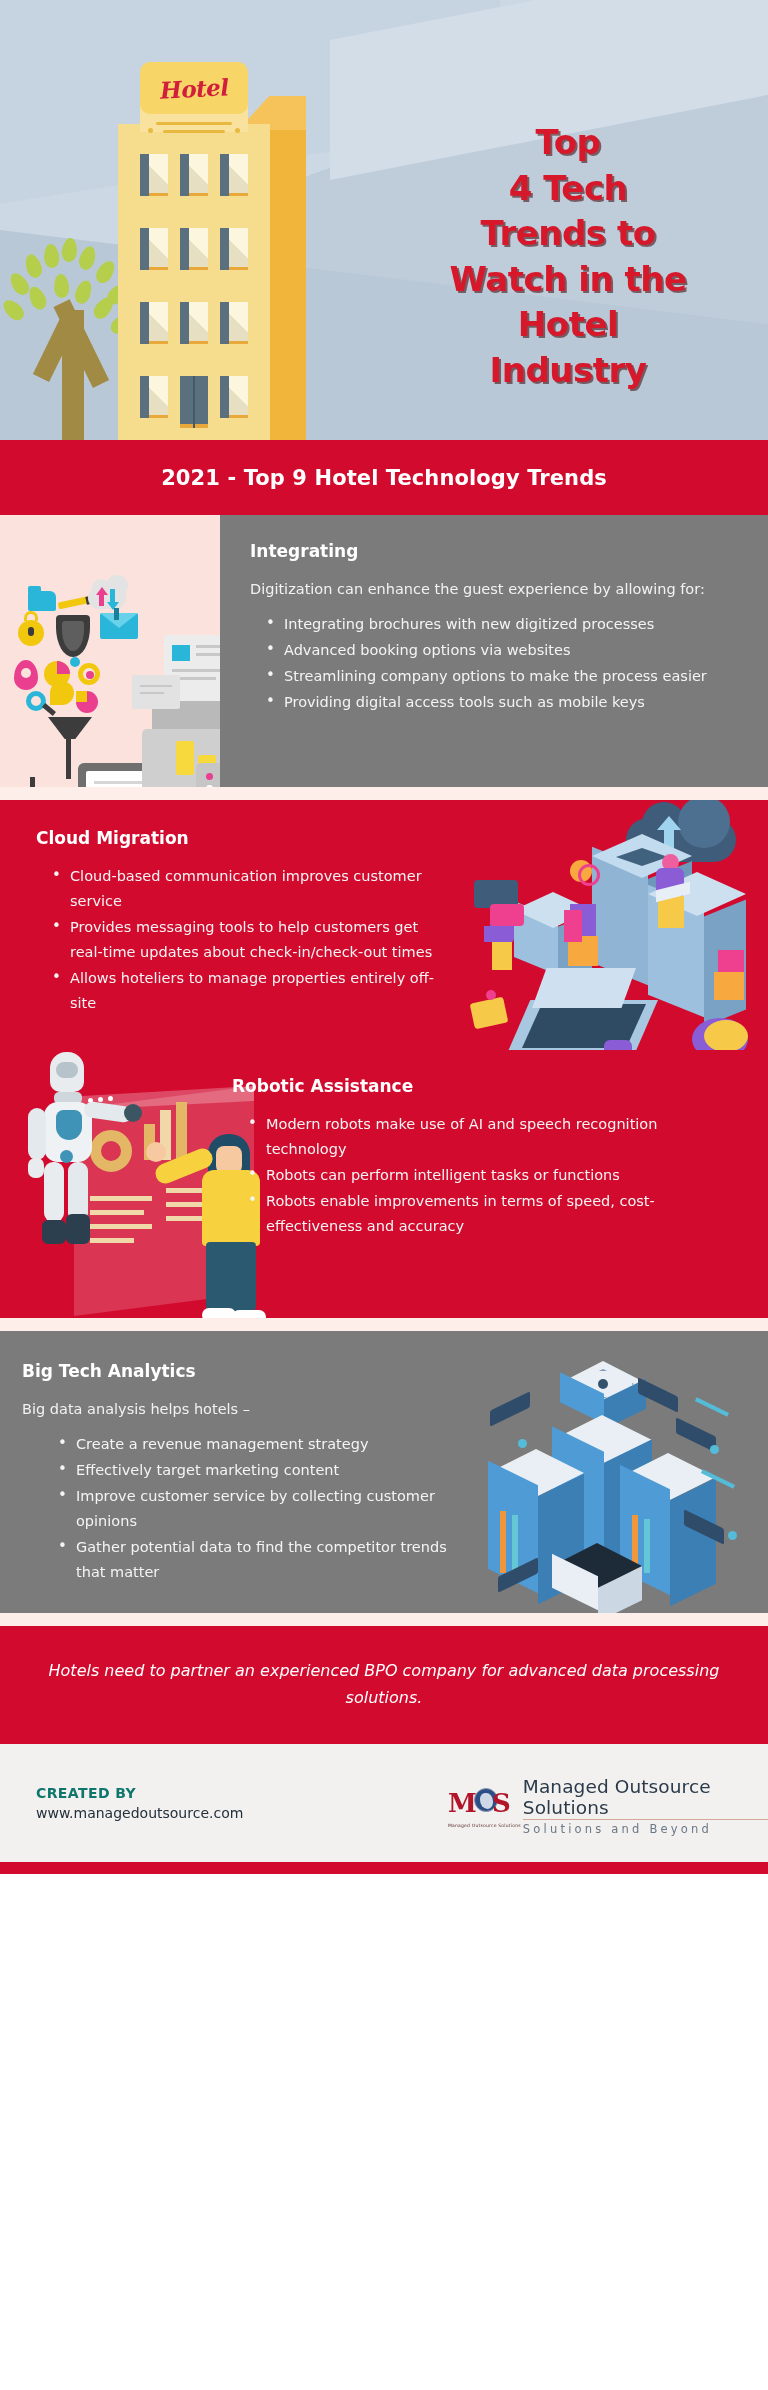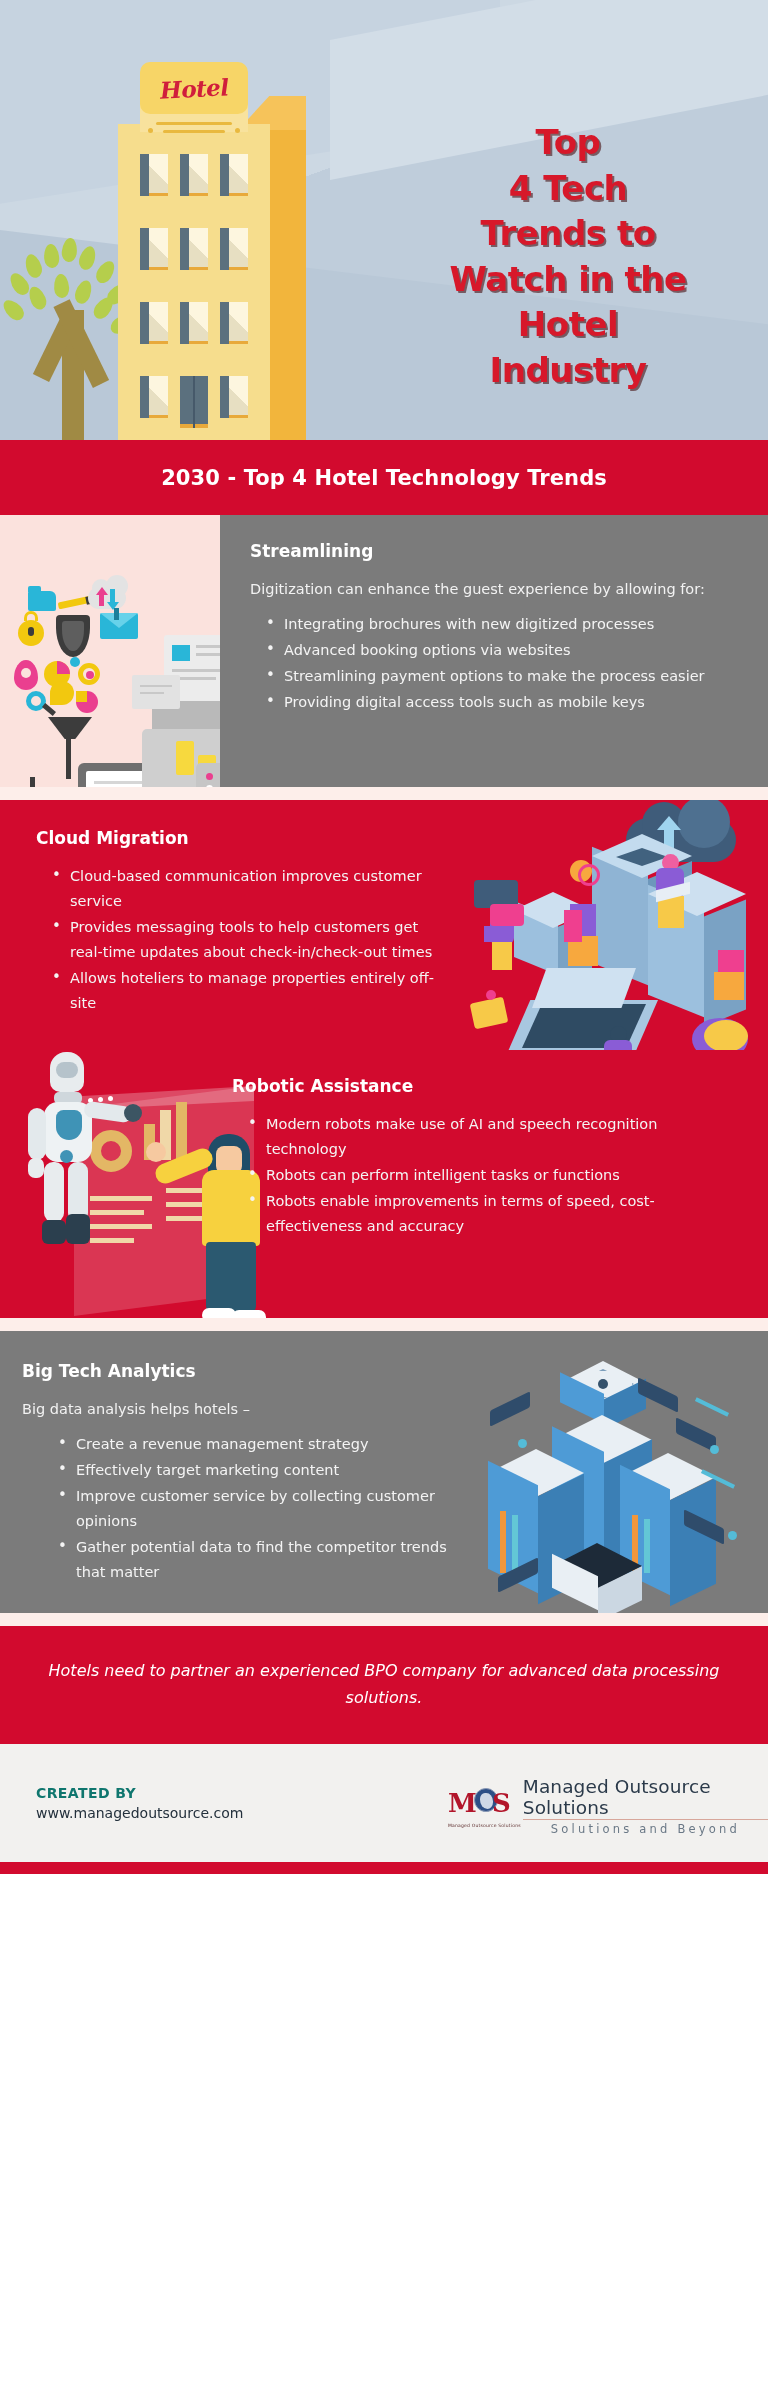--- a/index.html
+++ b/index.html
@@ -219,21 +219,21 @@
     position: absolute; left: 0; bottom: 0; font-size: 4.5px; color: #5f3030;
     font-family: "DejaVu Sans", sans-serif; letter-spacing:.2px; white-space:nowrap;
   }
   .logo-words { margin-left: 10px; }
   .logo-name {
     font-size: 18.5px; color: #2b3a4a; font-family: "DejaVu Sans", sans-serif;
     letter-spacing: .1px;
   }
   .logo-rule { height:1px; background:#d8a79b; margin: 1px 0 2px 0; }
   .logo-tag {
-    font-size: 11.5px; color: #6a7886; letter-spacing: 3.2px; text-align: center;
+    font-size: 11.5px; color: #6a7886; letter-spacing: 3.2px; text-align: left;
     font-family: "DejaVu Sans", sans-serif;
   }
   .bottom-strip { width: 768px; height: 12px; background: #d20a2e; }
 
   
   .ic { position: absolute; }
   .rnd { border-radius: 50%; }
 </style>
 </head>
 <body>
@@ -299,21 +299,21 @@
 
     <div class="hero-title" style="white-space:pre-line;">Top
 4 Tech
 Trends to
 Watch in the
 Hotel
 Industry</div>
   </div>
 
   <div class="banner">
-    <div class="banner-text">2030 - Top 4 Hotel Technology Trends</div>
+    <div class="banner-text">2021 - Top 9 Hotel Technology Trends</div>
   </div>
 
   <div class="sec digi">
     <div class="digi-left">
 
       <div class="ic rnd" style="left:18px;top:105px;width:26px;height:26px;background:#f2c80f;"></div>
       <div class="ic" style="left:24px;top:96px;width:14px;height:10px;border:3px solid #f2c80f;border-bottom:none;border-radius:7px 7px 0 0;"></div>
       <div class="ic" style="left:28px;top:112px;width:6px;height:9px;background:#3c3c3c;border-radius:3px;"></div>
 
       <div class="ic" style="left:28px;top:76px;width:28px;height:20px;background:#29b6d8;border-radius:2px 6px 2px 2px;"></div>
@@ -376,26 +376,26 @@
       <div class="ic" style="left:176px;top:226px;width:18px;height:34px;background:#f7d93e;border-radius:2px;"></div>
       <div class="ic" style="left:198px;top:240px;width:18px;height:22px;background:#f7d93e;border-radius:2px;"></div>
 
       <div class="ic" style="left:196px;top:248px;width:64px;height:86px;background:#c6c6c6;border-radius:5px;"></div>
       <div class="ic rnd" style="left:206px;top:258px;width:7px;height:7px;background:#ea3f8f;"></div>
       <div class="ic rnd" style="left:206px;top:270px;width:7px;height:7px;background:#ffffff;"></div>
 
     </div>
 
     <div class="digi-right">
-      <div class="sec-title">Streamlining</div>
+      <div class="sec-title">Integrating</div>
       <div class="sec-lede">Digitization can enhance the guest experience by allowing for:</div>
       <ul class="bullets">
         <li>Integrating brochures with new digitized processes</li>
         <li>Advanced booking options via websites</li>
-        <li>Streamlining payment options to make the process easier</li>
+        <li>Streamlining company options to make the process easier</li>
         <li>Providing digital access tools such as mobile keys</li>
       </ul>
     </div>
   </div>
 
   <div class="gap"></div>
 
   <div class="sec cloud-wrap">
     <div class="cloud-text">
       <div class="sec-title">Cloud Migration</div>

